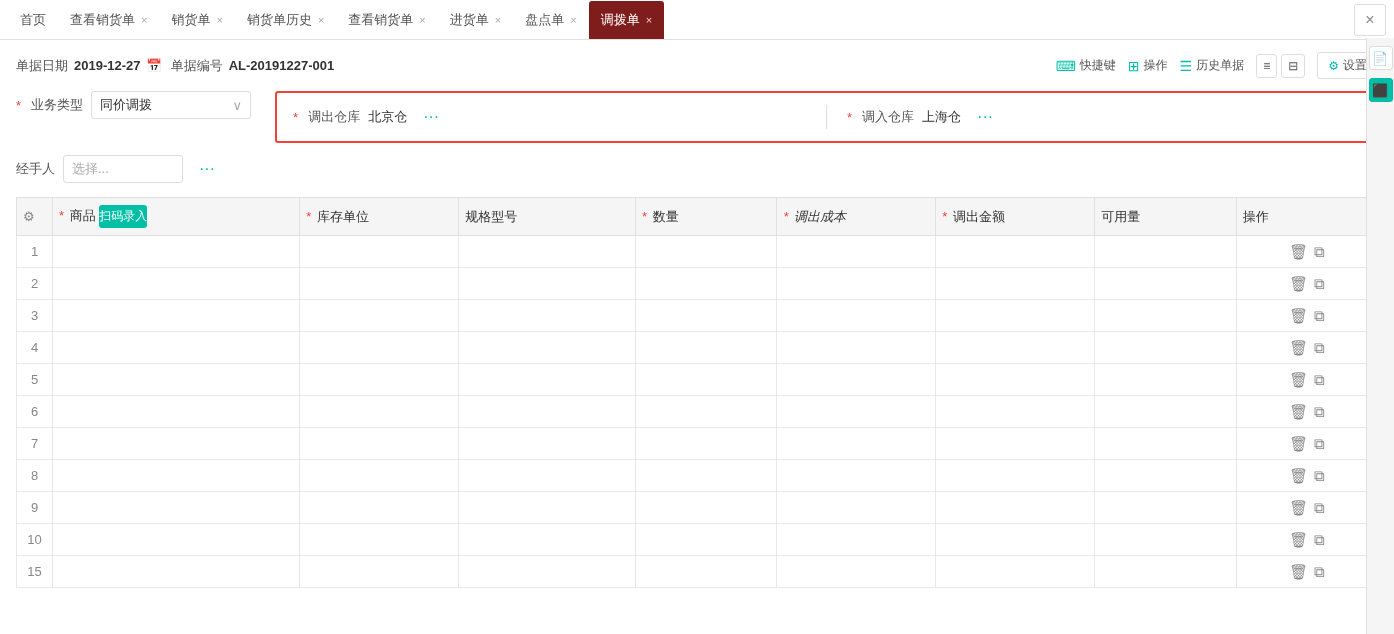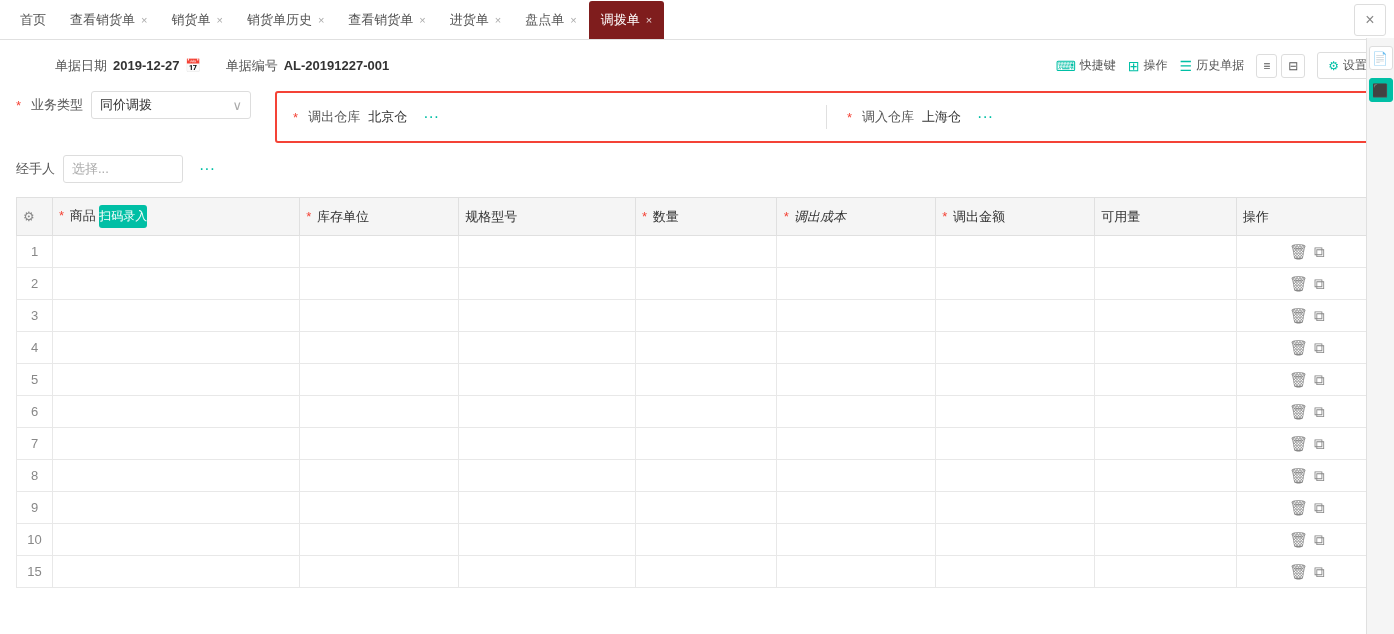--- a/index.html
+++ b/index.html
@@ -56,21 +56,21 @@
     
     .main-content { padding: 12px 16px; background: #fff; }
 
     
     .form-header {
       display: flex;
       align-items: center;
       margin-bottom: 12px;
       justify-content: space-between;
     }
-    .form-header-left { display: flex; align-items: flex-end; gap: 24px; margin-left: 39px; }
+    .form-header-left { display: flex; align-items: flex-end; gap: 8px; }
     .form-header-right { display: flex; align-items: center; gap: 12px; }
     .header-field { display: flex; align-items: center; gap: 6px; color: #555; }
     .header-field-label { color: #555; }
     .header-field-value { color: #333; font-weight: 700; }
     .header-field-icon { color: #00bfa5; cursor: pointer; }
 
     .header-action-btn {
       display: flex;
       align-items: center;
       gap: 4px;

